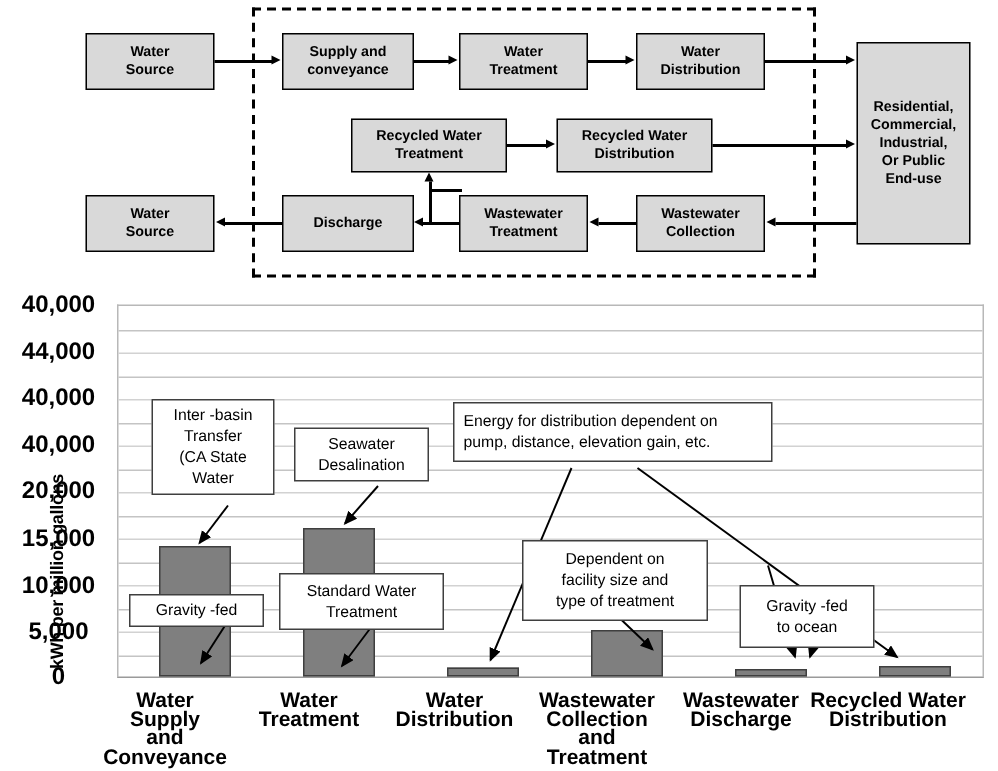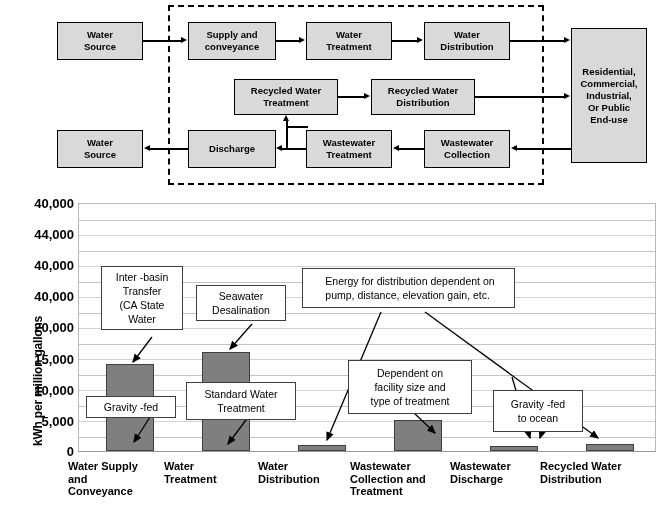--- a/index.html
+++ b/index.html
@@ -101,34 +101,35 @@
     position: absolute;
     left: 0; width: 100%;
     height: 1px;
     background: #d2d2d2;
   }
   .gridline.major { background: #c4c4c4; }
   .ytick {
     position: absolute;
     right: 591px;
     width: 70px;
-    text-align: right;
-    font-size: 13px;
+    text-align: center;
+    font-size: 16px;
     font-weight: bold;
     line-height: 10px;
   }
   .bar {
     position: absolute;
     background: #7f7f7f;
     border: 1px solid #3f3f3f;
     box-sizing: border-box;
   }
   .xtick {
     position: absolute;
-    font-size: 11px;
+    text-align: center;
+    font-size: 14px;
     font-weight: bold;
     line-height: 12.5px;
     top: 268px;
   }
 
   
   .callout {
     position: absolute;
     box-sizing: border-box;
     background: #ffffff;
@@ -311,21 +312,21 @@
   </div>
 
   <div class="callout" style="left:196px; top:93px; width:90px; height:36px;">
     <span>Seawater<br>Desalination</span>
   </div>
 
   <div class="callout" style="left:186px; top:190px; width:110px; height:38px;">
     <span>Standard Water<br>Treatment</span>
   </div>
 
-  <div class="callout left-align" style="left:302px; top:76px; width:213px; height:40px; padding-left:6px;justify-content:center;">
+  <div class="callout left-align" style="left:302px; top:76px; width:213px; height:40px; padding-left:6px;">
     <span>Energy for distribution dependent on<br>pump, distance, elevation gain, etc.</span>
   </div>
 
   <div class="callout" style="left:348px; top:168px; width:124px; height:54px;">
     <span>Dependent on<br>facility size and<br>type of treatment</span>
   </div>
 
 
   <div class="callout" style="left:493px; top:198px; width:90px; height:42px;">
     <span>Gravity -fed<br>to ocean</span>

